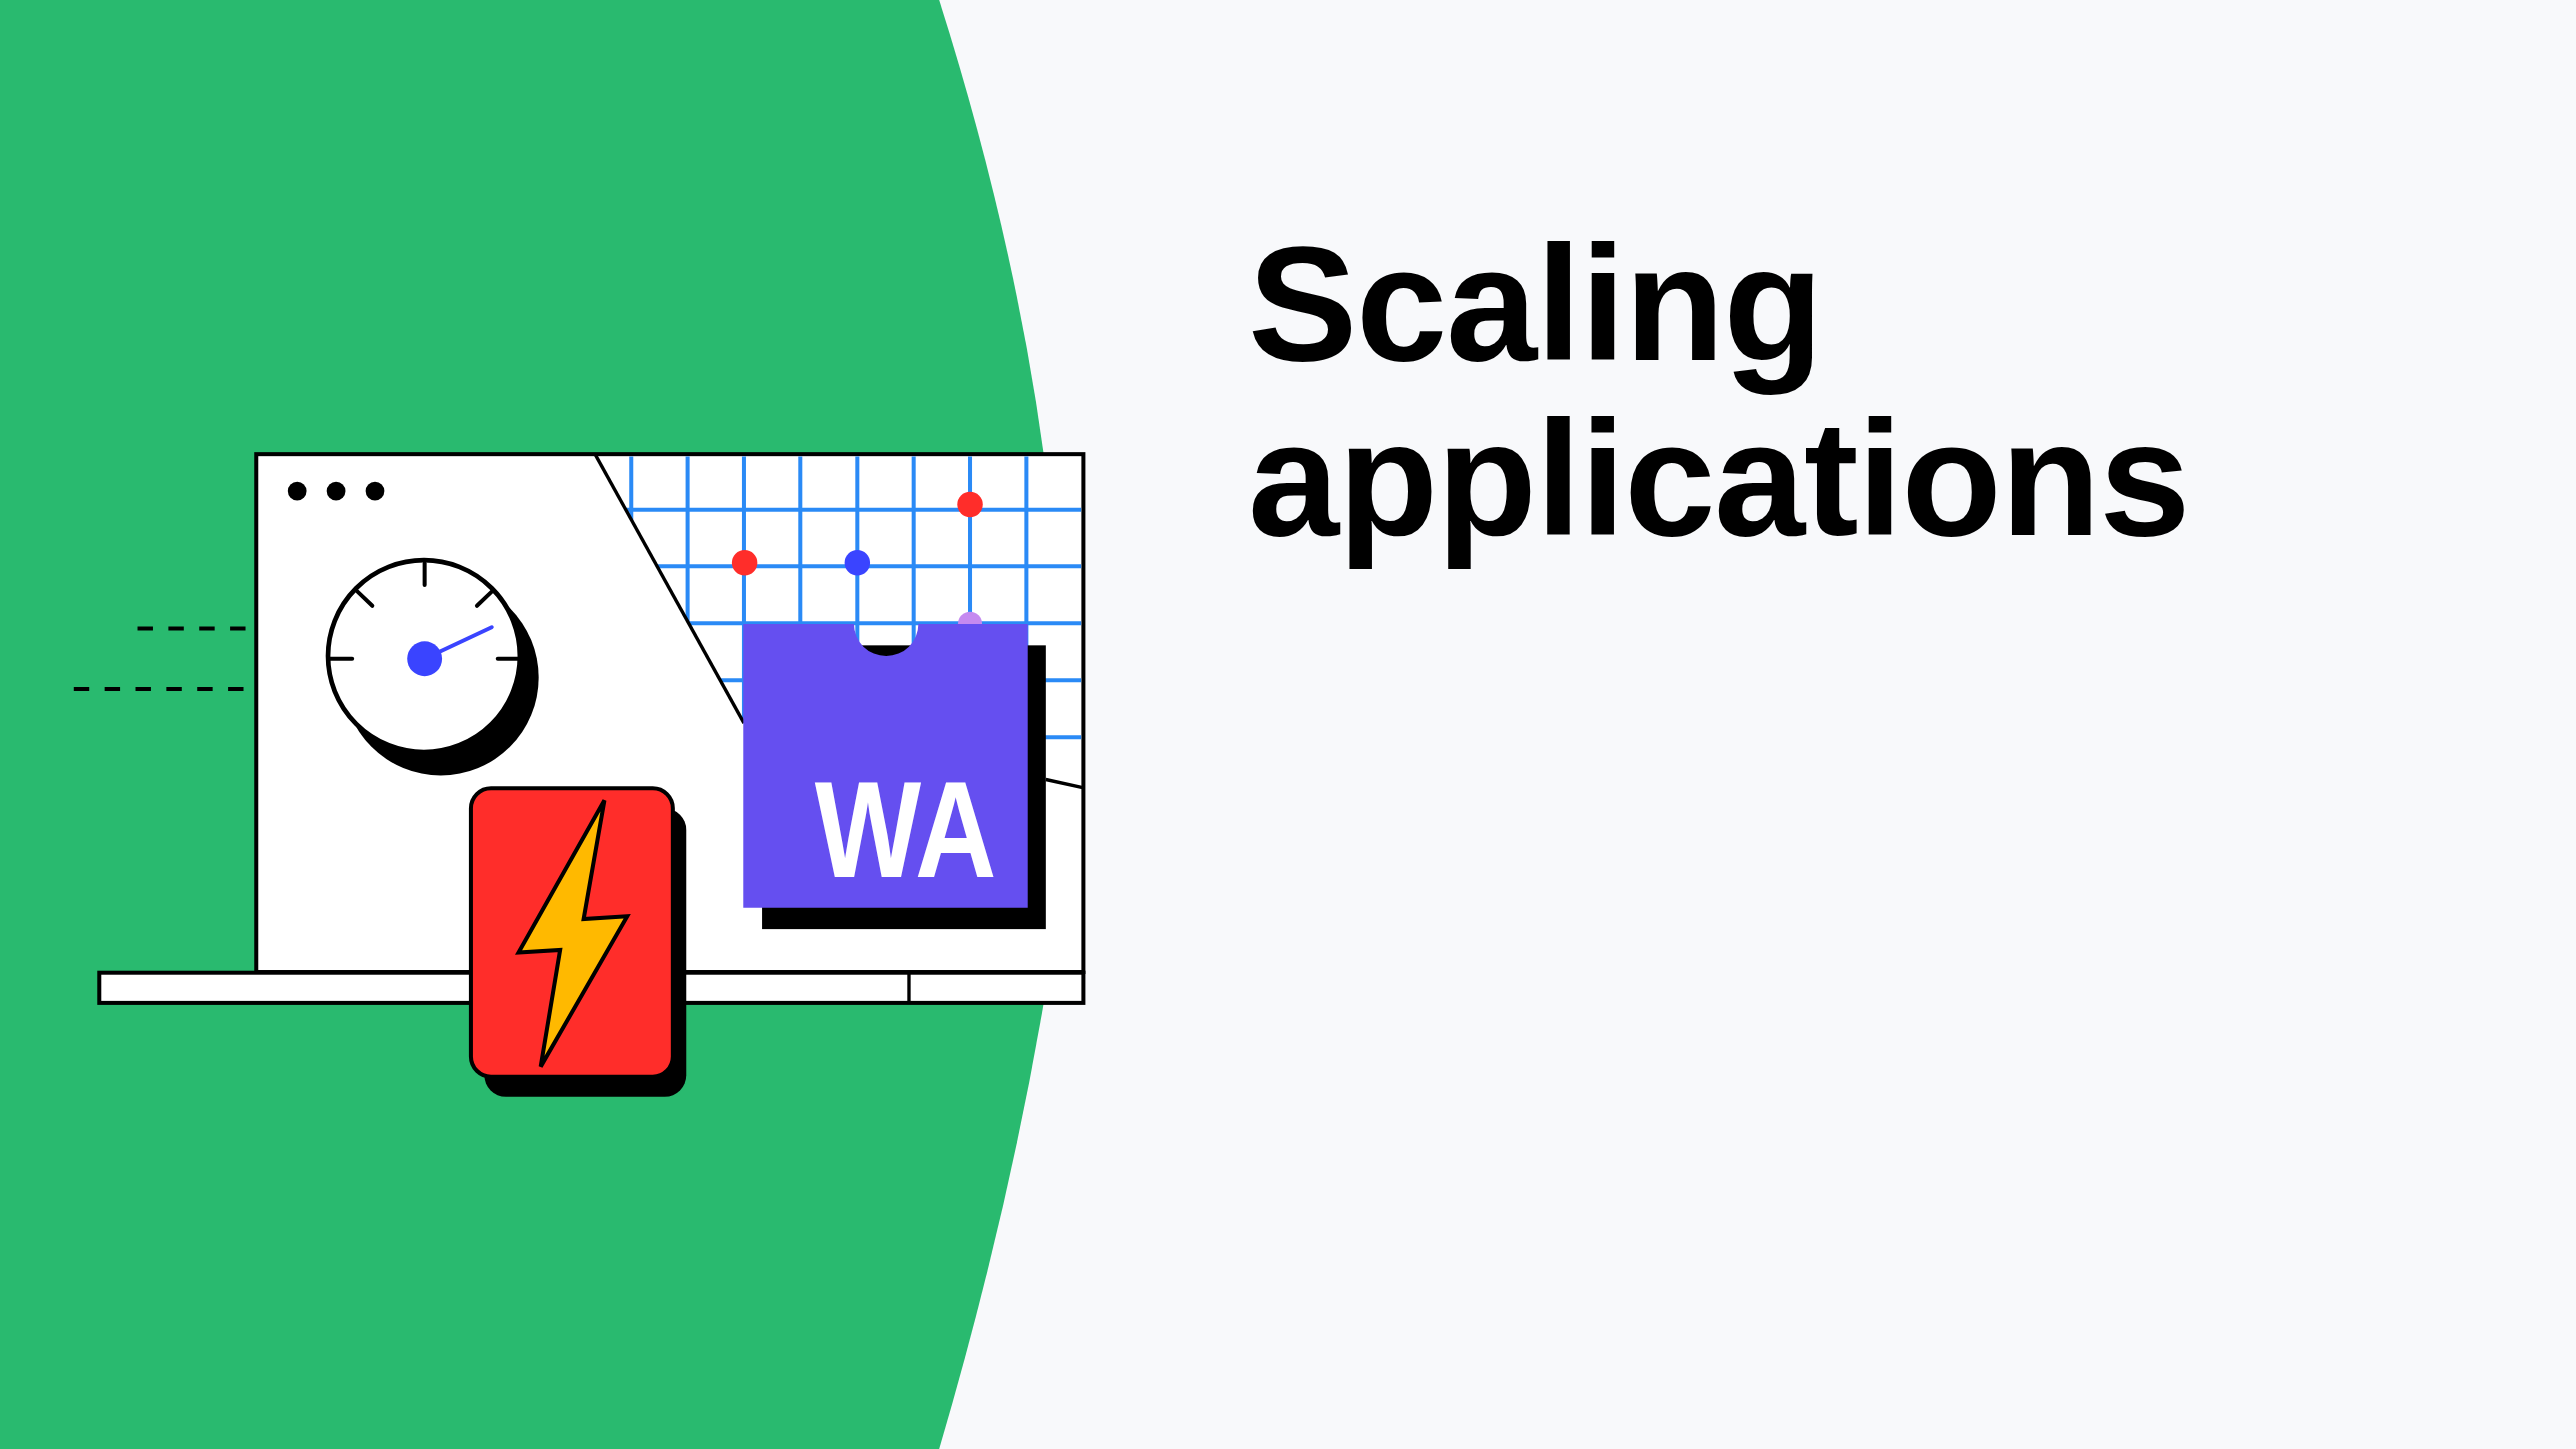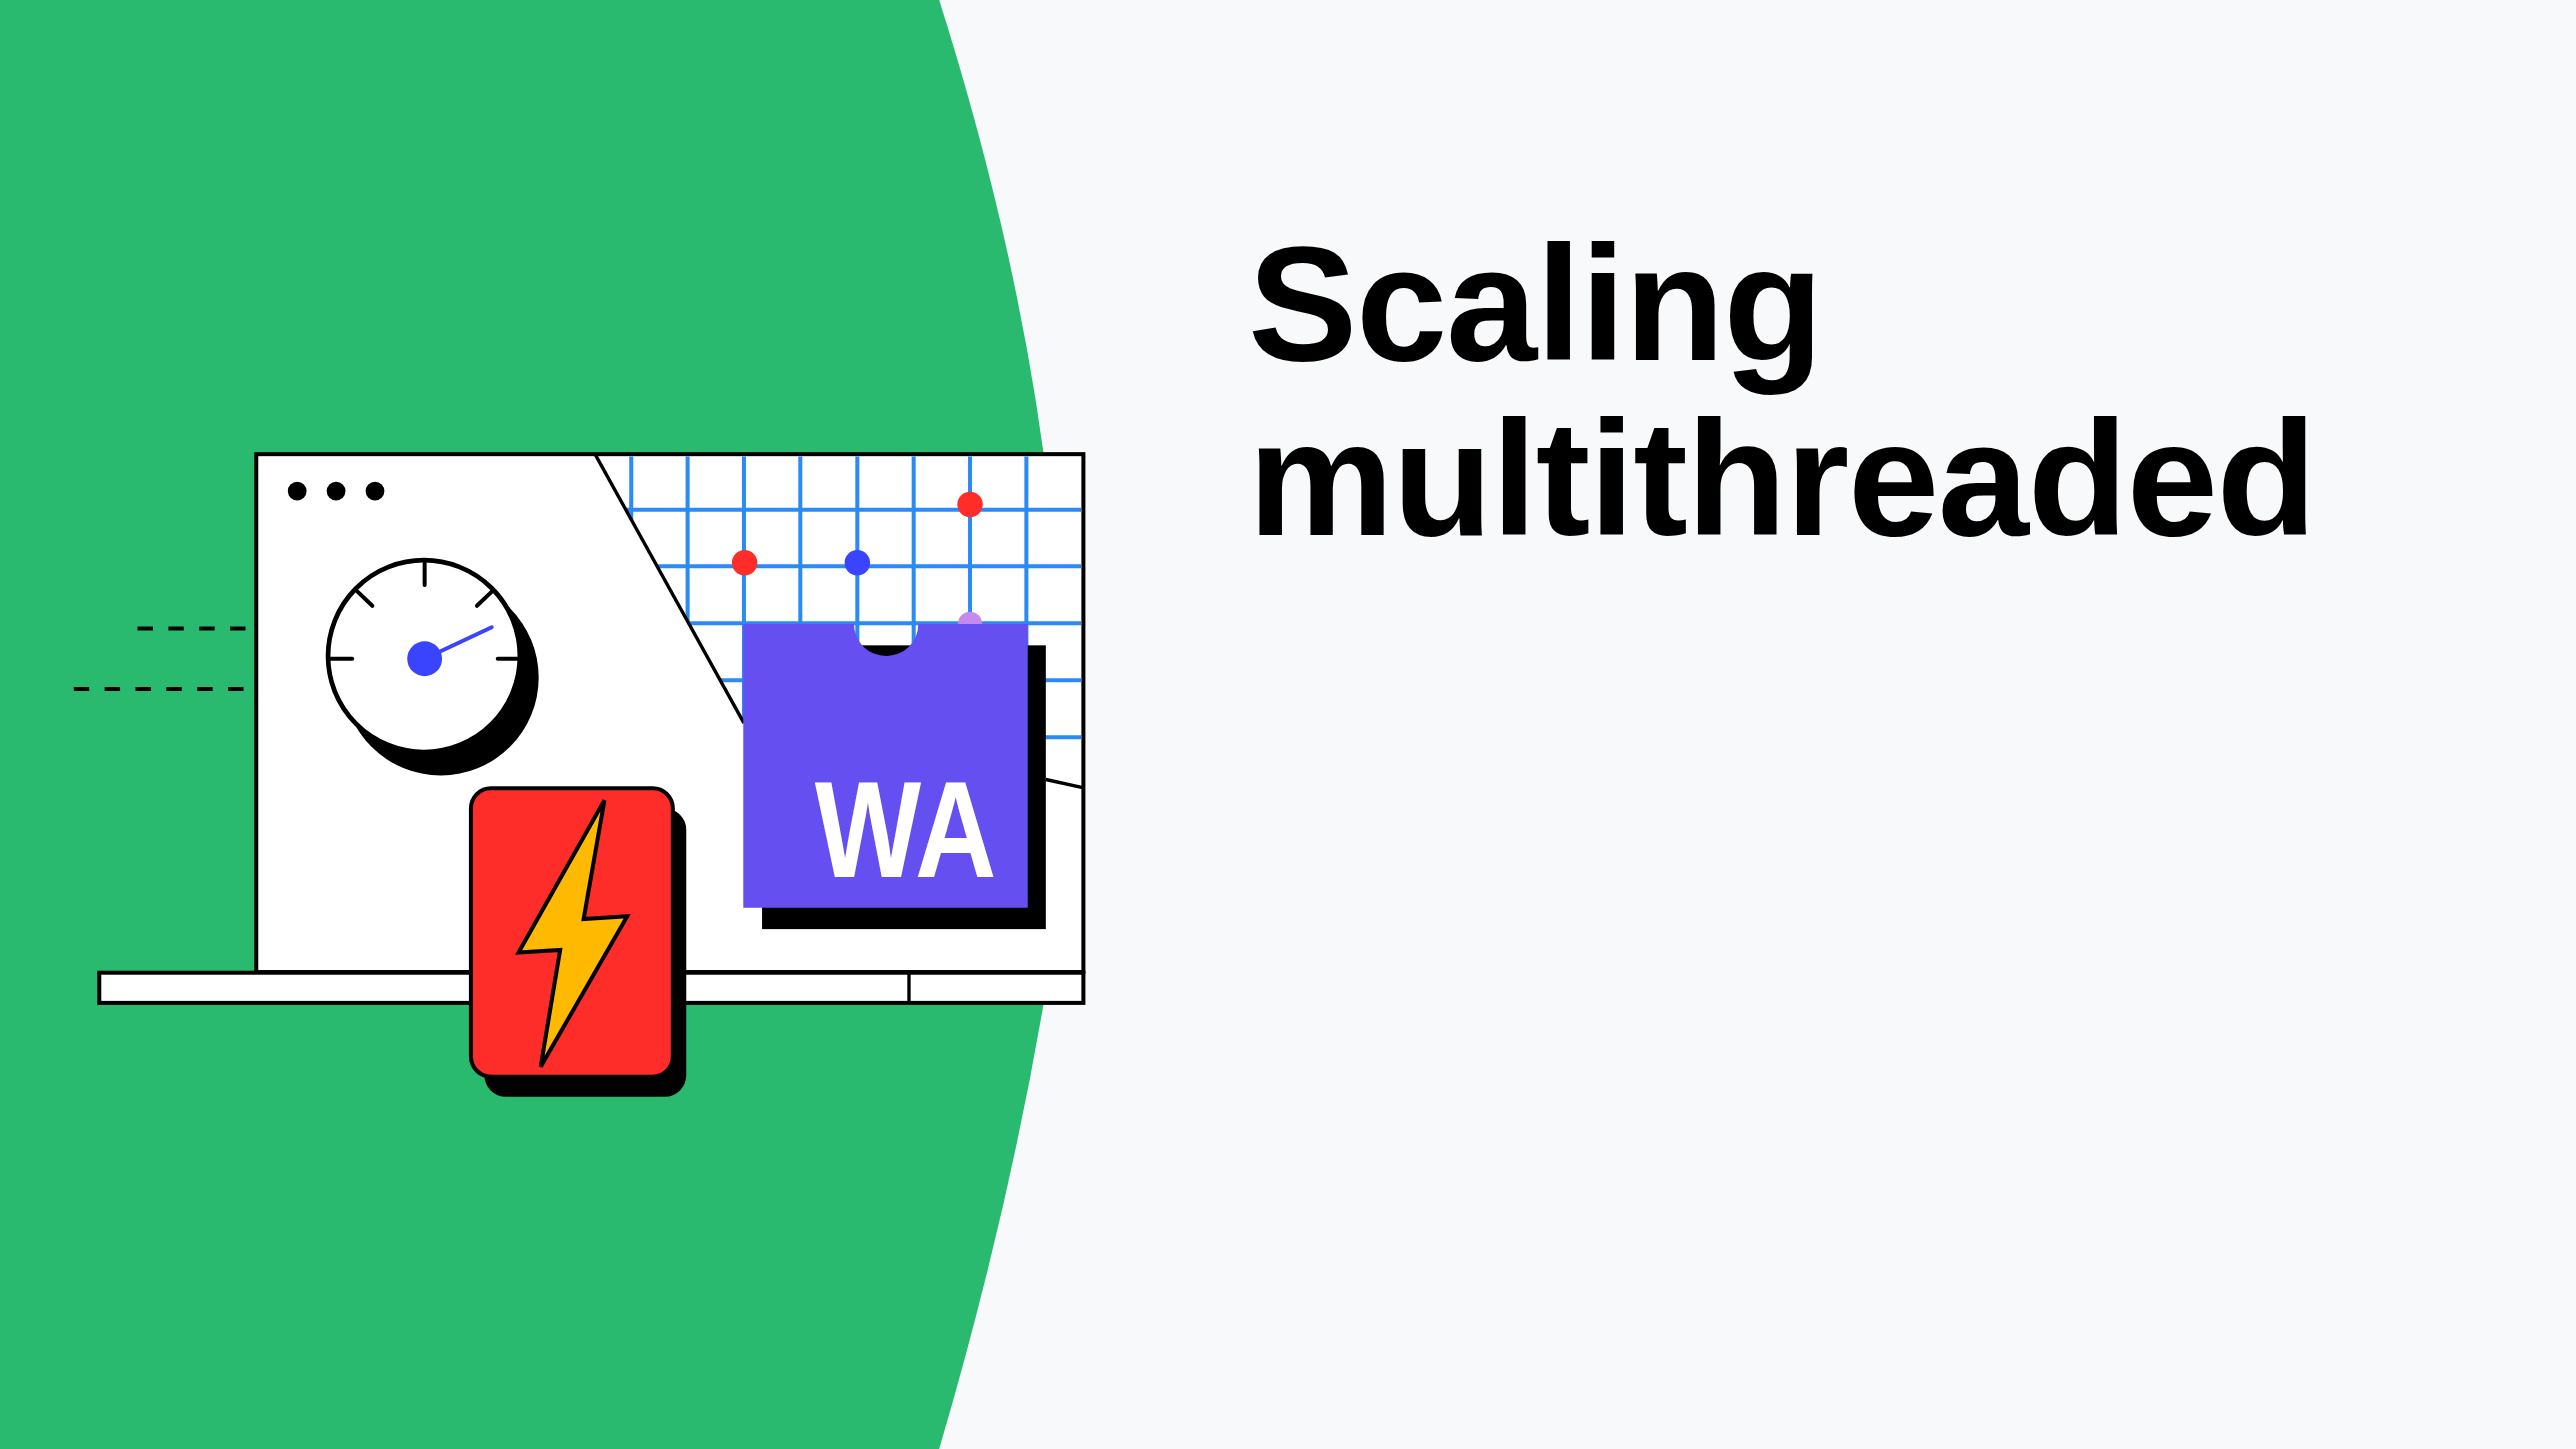--- a/index.html
+++ b/index.html
@@ -89,15 +89,15 @@
 
   <g>
     <rect x="722" y="1205" width="301" height="430" rx="32" fill="#000"></rect>
     <rect x="702" y="1175" width="301" height="430" rx="30" fill="#FF2D2A" stroke="#000" stroke-width="6"></rect>
     <polygon points="901,1193 870,1370 935,1366 806,1590 835,1416 773,1420" fill="#FFB900" stroke="#000" stroke-width="6" stroke-linejoin="miter"></polygon>
   </g>
 </svg>
 
 <h1 id="title">
   <span>Scaling</span>
-  <span>multithreaded</span>
+  <span>applications</span>
 </h1>
 
 
 </body></html>

